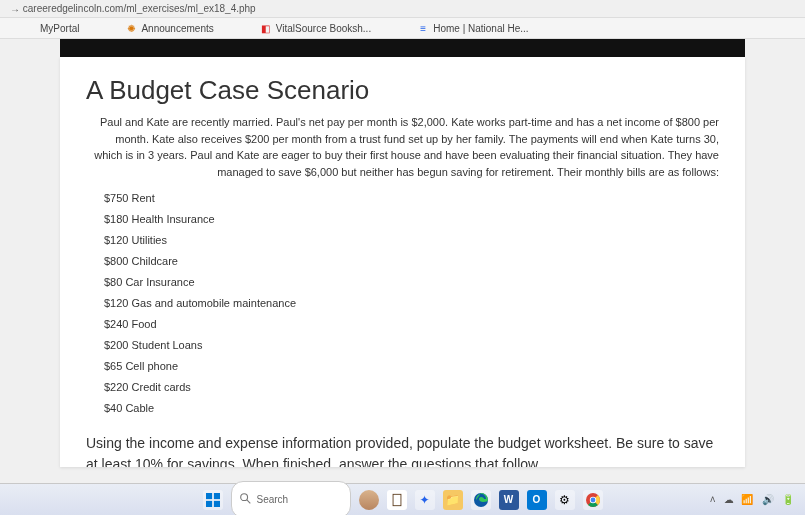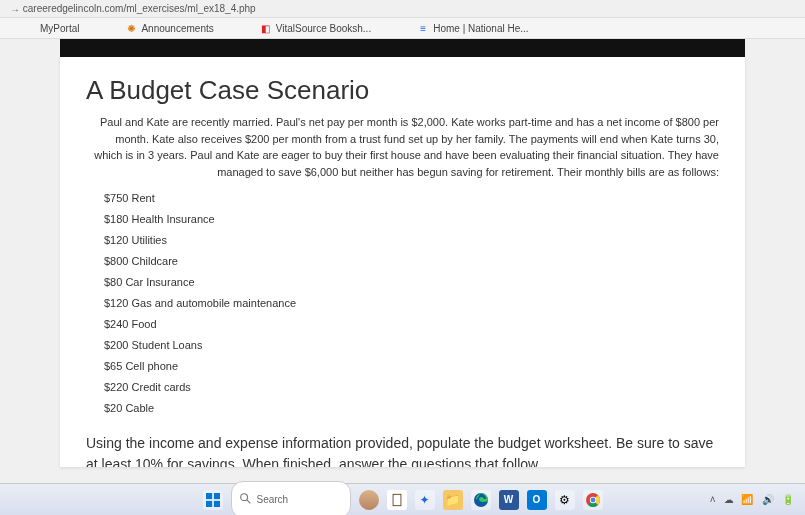--- a/index.html
+++ b/index.html
@@ -216,21 +216,21 @@
       <div>$750 Rent</div>
       <div>$180 Health Insurance</div>
       <div>$120 Utilities</div>
       <div>$800 Childcare</div>
       <div>$80 Car Insurance</div>
       <div>$120 Gas and automobile maintenance</div>
       <div>$240 Food</div>
       <div>$200 Student Loans</div>
       <div>$65 Cell phone</div>
       <div>$220 Credit cards</div>
-      <div>$20 Cable</div>
+      <div>$40 Cable</div>
       <div></div>
     </div>
 
     <p class="instructions">Using the income and expense information provided, populate the budget worksheet. Be sure to save at least 10% for savings. When finished, answer the questions that follow.</p>
 
     <table class="budget">
       <colgroup>
         <col class="col-source">
         <col class="col-total">
       </colgroup>

